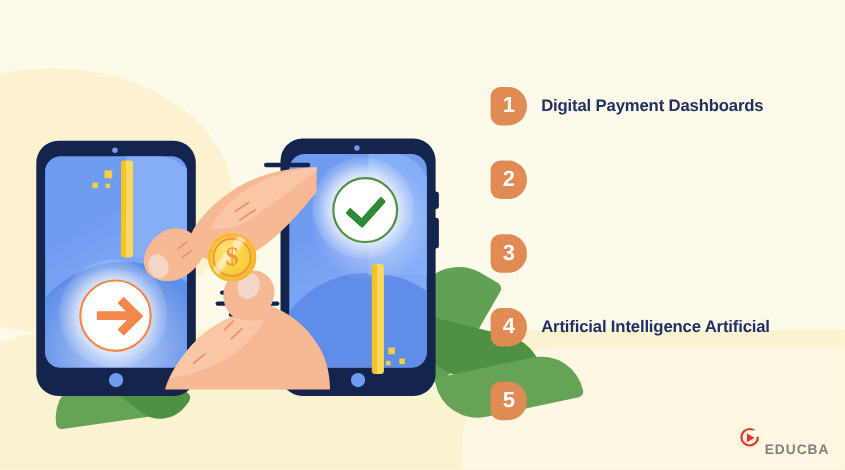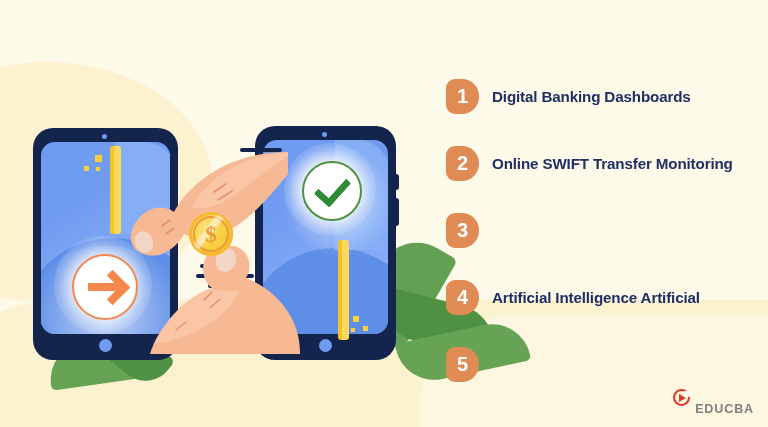--- a/index.html
+++ b/index.html
@@ -373,25 +373,24 @@
   </div>
 
   <div class="speed" style="left:200px;top:264px;width:48px;"></div>
   <div class="speed" style="left:196px;top:274px;width:58px;"></div>
   <div class="speed" style="left:208px;top:284px;width:42px;"></div>
 
 
   <div class="list">
     <div class="list-item">
       <div class="badge">1</div>
-      <div class="item-label">Digital Banking Dashboards</div>
+      <div class="item-label">Digital Payment Dashboards</div>
     </div>
     <div class="list-item">
       <div class="badge">2</div>
-      <div class="item-label">Online SWIFT Transfer Monitoring</div>
     </div>
     <div class="list-item">
       <div class="badge">3</div>
     </div>
     <div class="list-item">
       <div class="badge">4</div>
       <div class="item-label">Artificial Intelligence Artificial</div>
     </div>
     <div class="list-item">
       <div class="badge">5</div>

